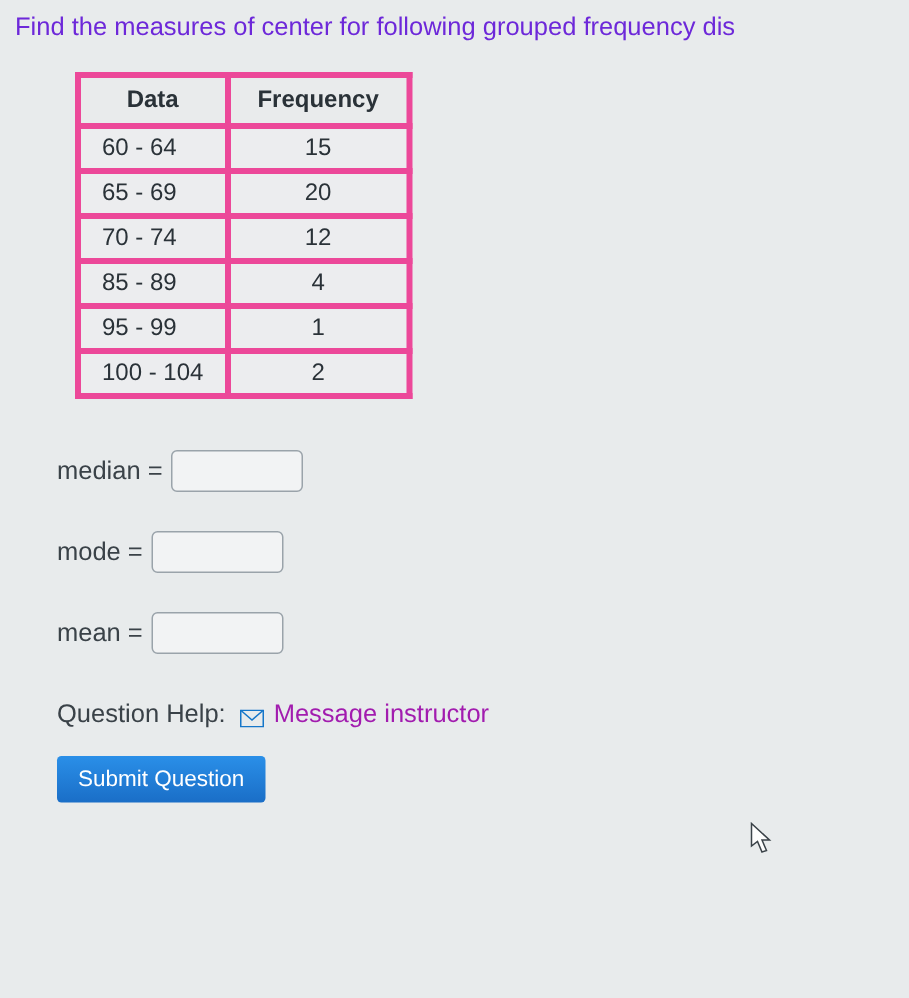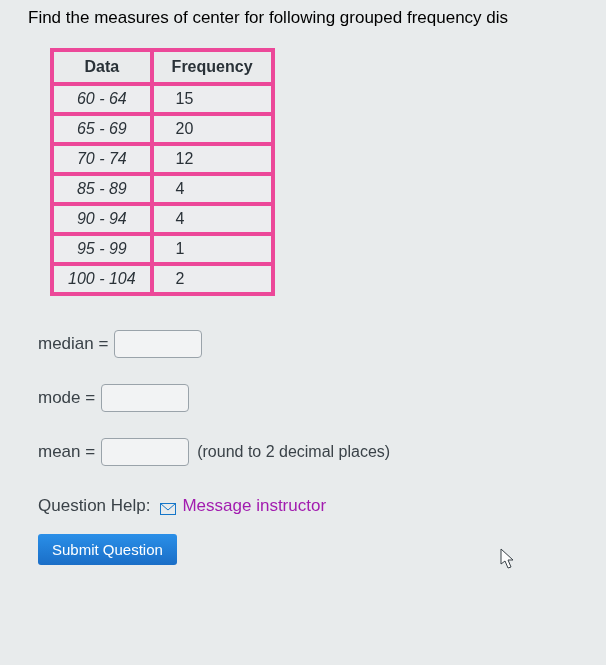--- a/index.html
+++ b/index.html
@@ -11,22 +11,22 @@
       font-family: Arial, Helvetica, sans-serif;
       background: #e8ebec;
       color: #2a3238;
       width: 606px;
       height: 665px;
       overflow: hidden;
       position: relative;
     }
     .question-text {
       font-size: 17px;
-      padding: 8px 0 0 28px;
-      color: #000000;
+      padding: 8px 0 0 10px;
+      color: #6d28d9;
       white-space: nowrap;
     }
     .table-wrap {
       margin: 20px 0 0 50px;
     }
     table {
       border-collapse: collapse;
       background: #ecedef;
     }
     th, td {
@@ -35,26 +35,25 @@
       text-align: center;
       font-size: 16px;
       color: #2a3238;
     }
     th {
       font-weight: bold;
       background: #e9ebec;
       padding: 6px 18px;
     }
     td.data-col {
+      text-align: left;
+      padding: 4px 14px;
+    }
+    td.freq-col {
       text-align: center;
-      padding: 4px 14px;
-      font-style: italic;
-    }
-    td.freq-col {
-      text-align: left;
       padding: 4px 22px;
     }
     .inputs-section {
       margin: 34px 0 0 38px;
     }
     .input-row {
       display: flex;
       align-items: center;
       margin-bottom: 26px;
       font-size: 17px;
@@ -141,24 +140,20 @@
       <tr>
         <td class="data-col">65 - 69</td>
         <td class="freq-col">20</td>
       </tr>
       <tr>
         <td class="data-col">70 - 74</td>
         <td class="freq-col">12</td>
       </tr>
       <tr>
         <td class="data-col">85 - 89</td>
-        <td class="freq-col">4</td>
-      </tr>
-      <tr>
-        <td class="data-col">90 - 94</td>
         <td class="freq-col">4</td>
       </tr>
       <tr>
         <td class="data-col">95 - 99</td>
         <td class="freq-col">1</td>
       </tr>
       <tr>
         <td class="data-col">100 - 104</td>
         <td class="freq-col">2</td>
       </tr>
@@ -171,21 +166,20 @@
     <label>median =</label>
     <input type="text" class="answer-input" value="" style="">
   </div>
   <div class="input-row">
     <label>mode =</label>
     <input type="text" class="answer-input" value="" style="">
   </div>
   <div class="input-row">
     <label>mean =</label>
     <input type="text" class="answer-input" value="" style="">
-    <span class="hint-text">(round to 2 decimal places)</span>
   </div>
 </div>
 
 <div class="help-row">
   <span>Question Help:</span>
   <a class="msg-link">
     <span class="envelope">
       <svg viewBox="0 0 16 12" width="16" height="12">
         <rect x="0.5" y="0.5" width="15" height="11" fill="none" stroke="#1576c9" stroke-width="1"></rect>
         <path d="M0.5 0.5 L8 7 L15.5 0.5" fill="none" stroke="#1576c9" stroke-width="1"></path>

